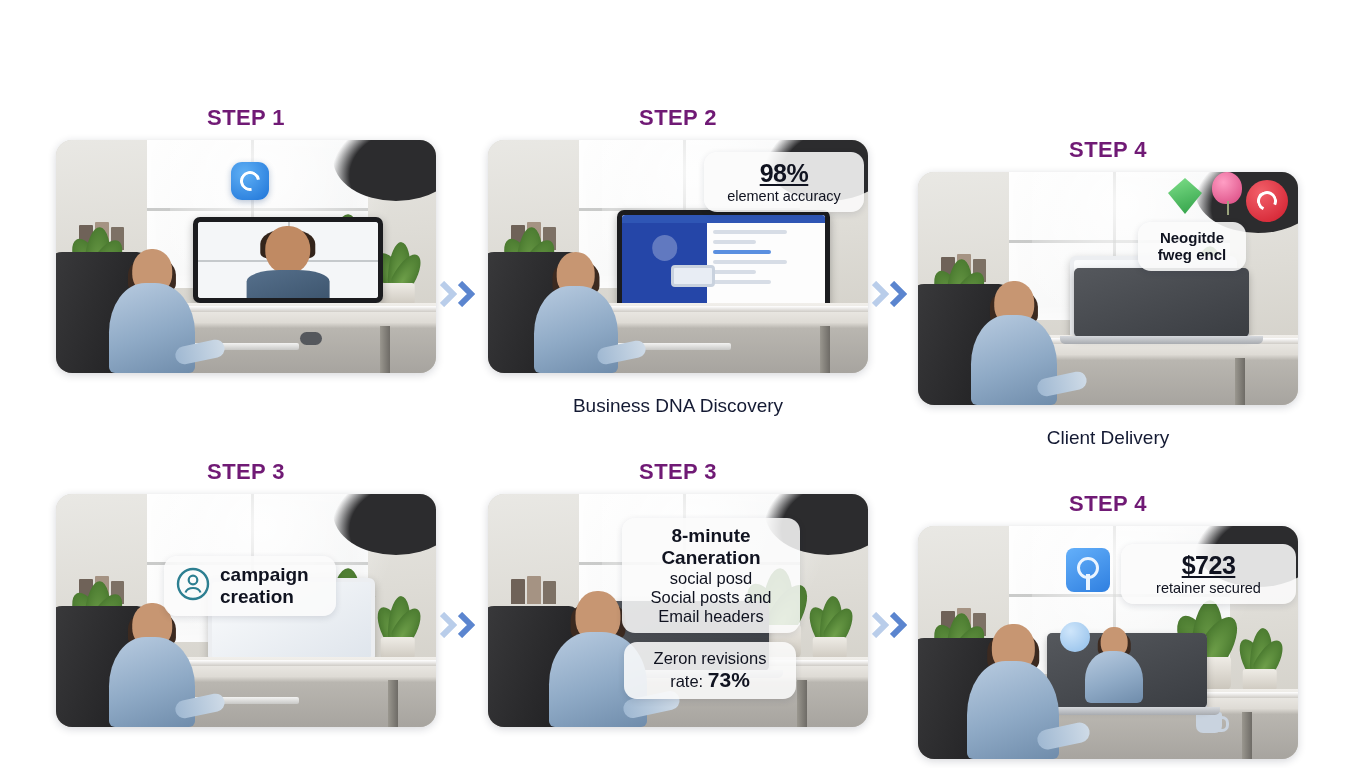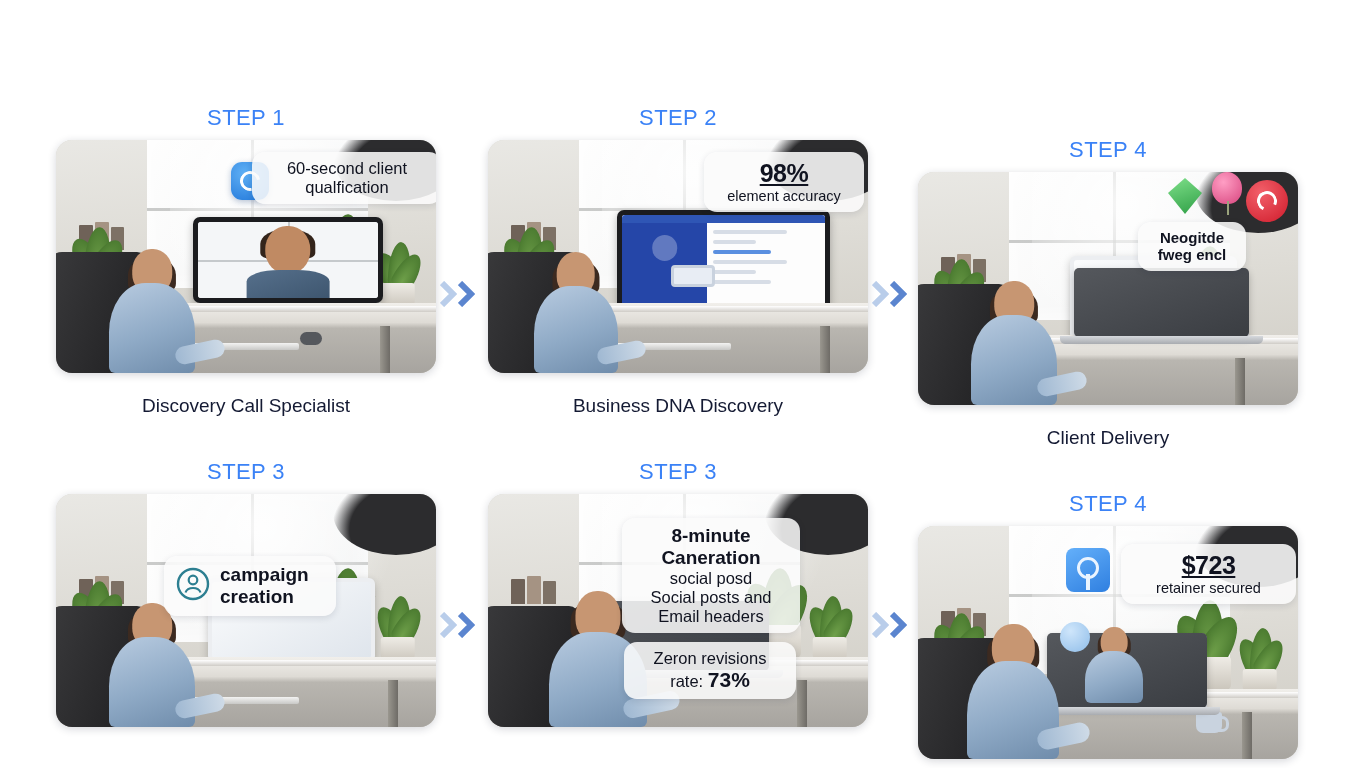--- a/index.html
+++ b/index.html
@@ -22,21 +22,21 @@
   .row { position: relative; height: 332px; }
   .row2 { height: 300px; }
 
   .cell { position: absolute; width: 380px; top: 0; }
   .col0 { left: 56px; }
   .col1 { left: 488px; }
   .col2 { left: 918px; margin-top: 32px; }
 
   .step-label {
     text-align: center;
-    font-size: 22px; font-weight: normal; color: #3b82f6;
+    font-size: 22px; font-weight: bold; color: #701a75;
     letter-spacing: 0.4px;
     height: 30px; line-height: 28px;
   }
 
   .panel {
     position: relative;
     width: 380px; height: 233px;
     margin-top: 6px;
     border-radius: 16px;
     overflow: hidden;
@@ -390,26 +390,21 @@
             <div class="person pa">
               <div class="hair"></div>
                 <div class="head"></div>
                 <div class="torso">
                   <div class="arm"></div>
                 </div>
             </div>
             <div class="lamp"></div>
           </div>
           <span class="iconfloat ic-blue-swirl"></span>
-          <div class="badge b-topleft">
-            <span class="md">60-second client</span>
-            <span class="md">qualfication</span>
-          </div>
         </div>
-        <div class="caption">Discovery Call Specialist</div>
       </div>
 
       <div class="chev c1">
         <svg width="17" height="26" viewBox="0 0 17 26">
           <path d="M2 2 L13 13 L2 24" fill="none" stroke="#b9cdea" stroke-width="6" stroke-linejoin="miter"></path>
         </svg>
         <svg width="17" height="26" viewBox="0 0 17 26">
           <path d="M2 2 L13 13 L2 24" fill="none" stroke="#5b85cf" stroke-width="6" stroke-linejoin="miter"></path>
         </svg>
       </div>

